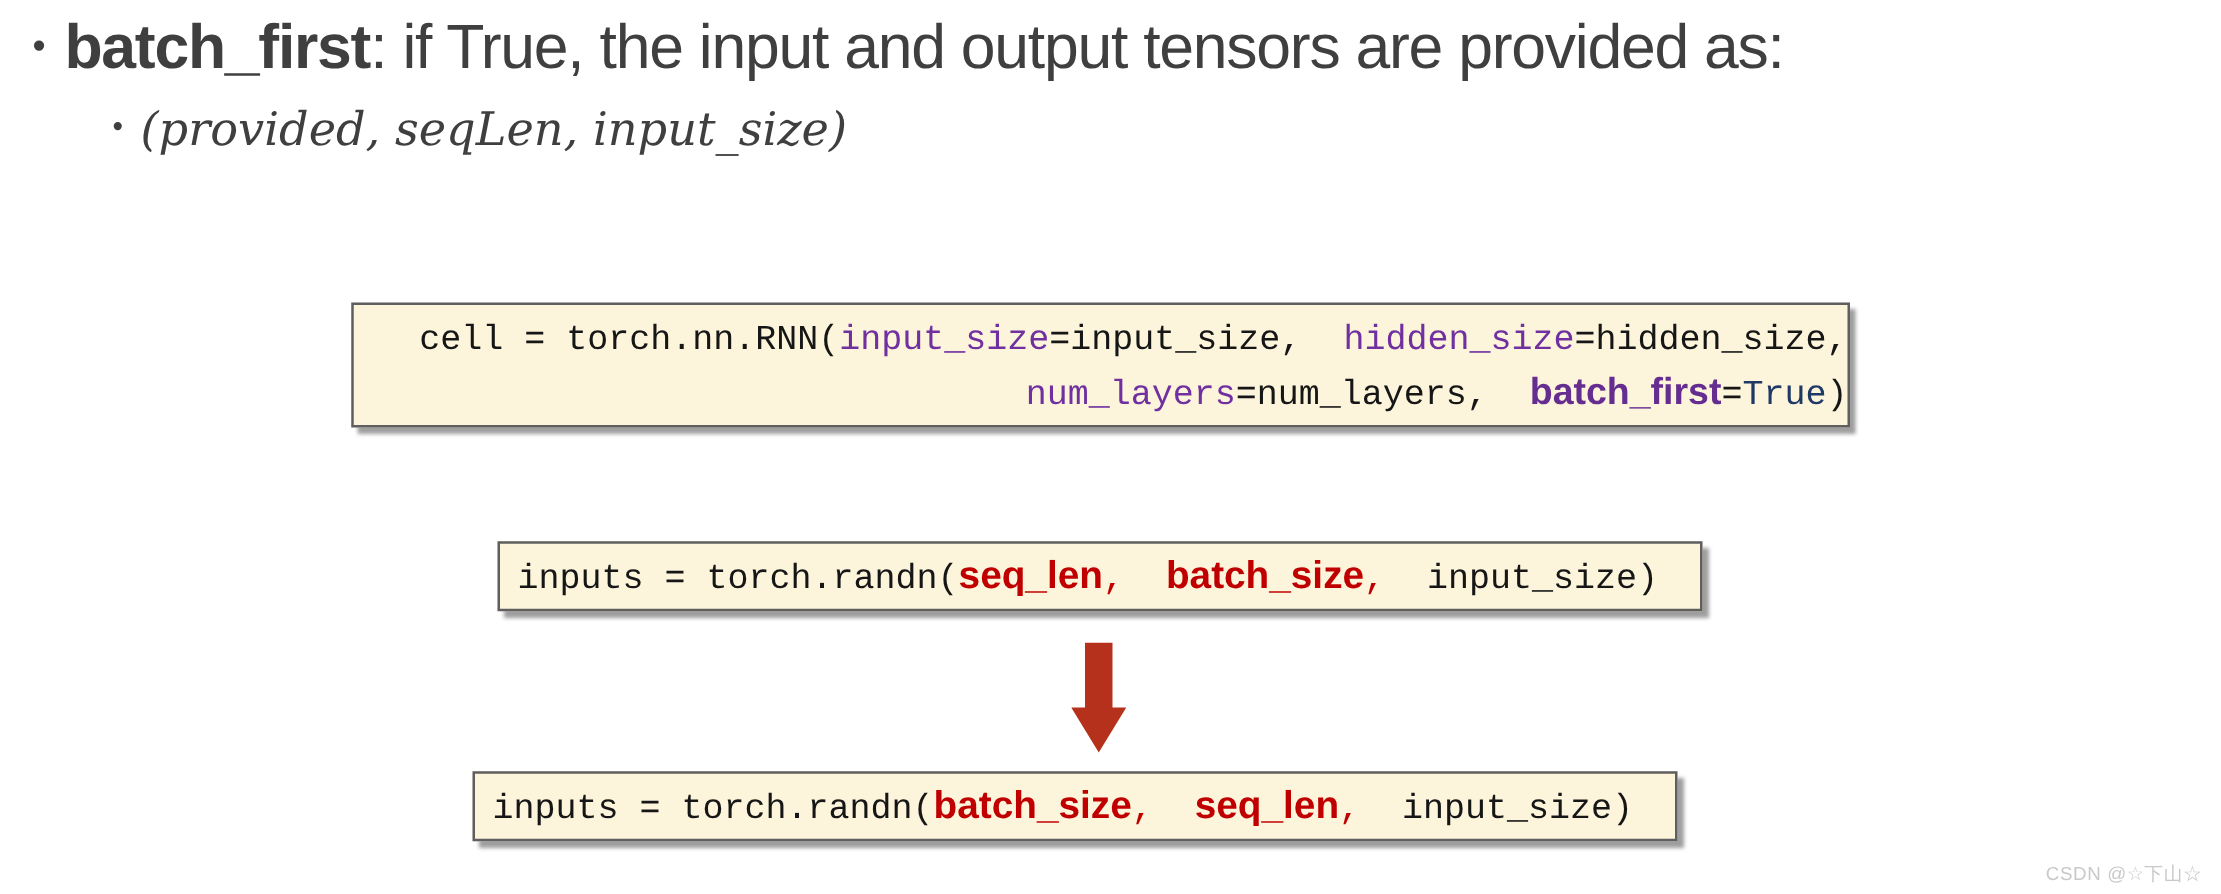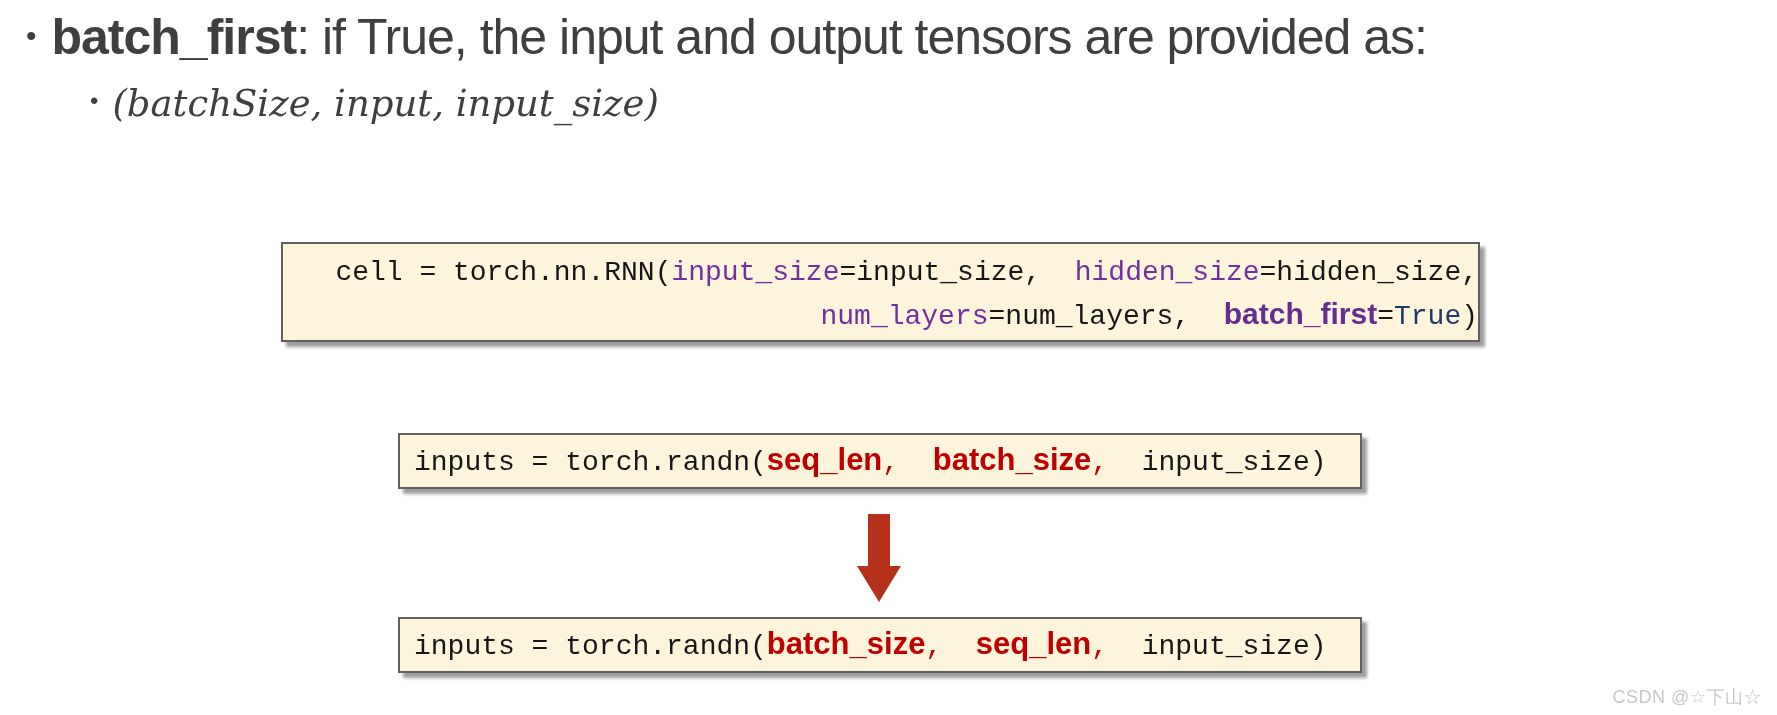--- a/index.html
+++ b/index.html
@@ -72,21 +72,21 @@
   }
   .box-rnn .line2 { margin-left: 330px; }
 
   .box-randn-1 {
     left: 398px; top: 433px;
     width: 964px; height: 56px;
     display: flex; align-items: center;
     padding-left: 14px;
   }
   .box-randn-2 {
-    left: 398px; top: 617px;
+    left: 378px; top: 617px;
     width: 964px; height: 56px;
     display: flex; align-items: center;
     padding-left: 14px;
   }
 
   .kw { color: var(--keyword-purple); }
   .kwbold {
     font-family: "Liberation Sans", sans-serif;
     font-weight: 700;
     font-size: 30px;
@@ -105,36 +105,36 @@
   .arrow-wrap {
     position: absolute;
     left: 857px; top: 514px;
     width: 44px; height: 90px;
   }
 
   
   .watermark {
     position: absolute;
     right: 15px; bottom: 6px;
-    font-size: 18px;
+    font-size: 15px;
     letter-spacing: 0.5px;
     color: var(--watermark-gray);
   }
 </style>
 </head>
 <body>
 
 <div class="slide">
 
   <div class="title">
     <span class="bullet">•</span><span class="bold">batch_first</span><span>: if True, the input and output tensors are provided as:</span>
   </div>
 
   <div class="subtitle">
-    <span class="bullet">•</span><span class="math">(batchSize, input, input_size)</span>
+    <span class="bullet">•</span><span class="math">(provided, seqLen, input_size)</span>
   </div>
 
   <div class="codebox box-randn-1">
     <div class="codeline"><span>inputs = torch.randn(</span><span class="redbold">seq_len</span><span class="redmono">,  </span><span class="redbold">batch_size</span><span class="redmono">,</span><span>  input_size)</span></div>
   </div>
 
   <div class="codebox box-rnn">
     <div class="codeline line1"><span>cell = torch.nn.RNN(</span><span class="kw">input_size</span><span>=input_size,  </span><span class="kw">hidden_size</span><span>=hidden_size,</span></div>
     <div class="codeline line2"><span class="kw">num_layers</span><span>=num_layers,  </span><span class="kwbold">batch_first</span><span>=</span><span class="navy">True</span><span>)</span></div>
   </div>

